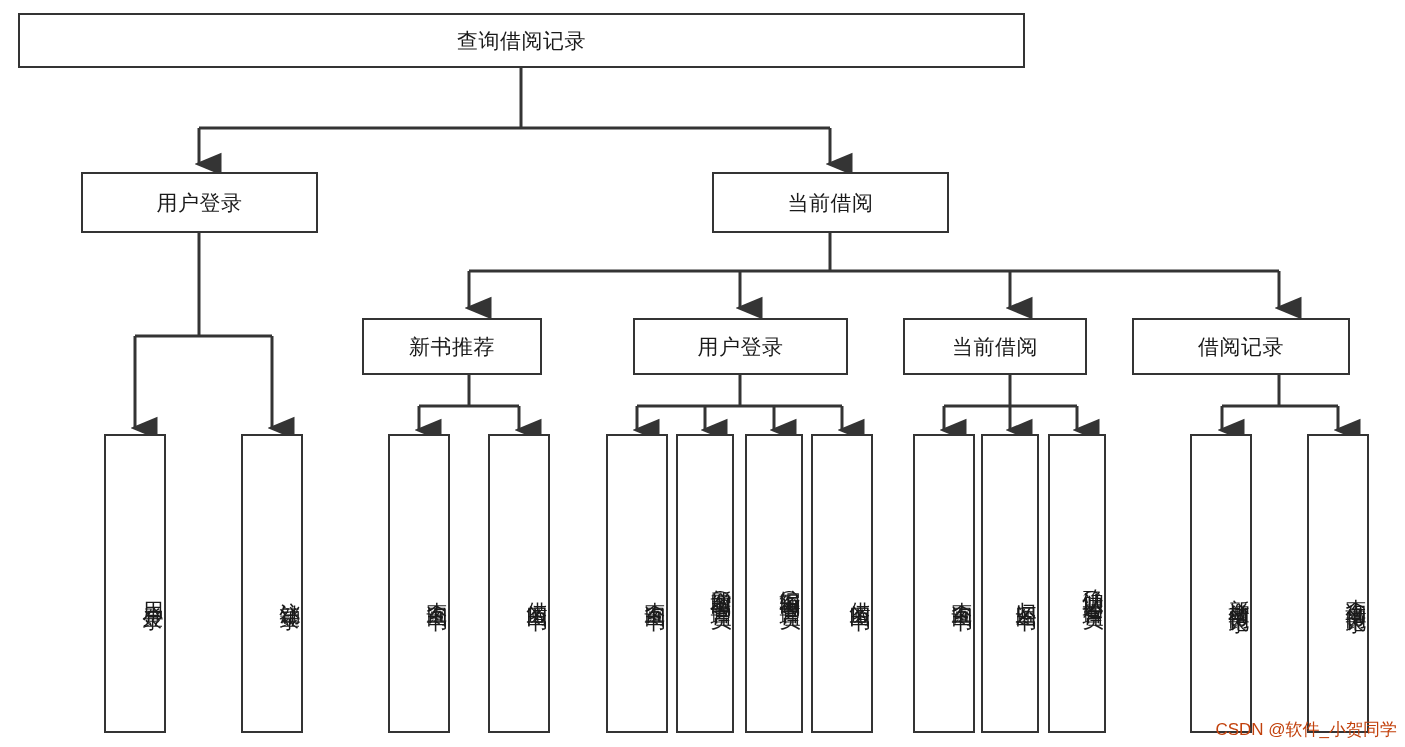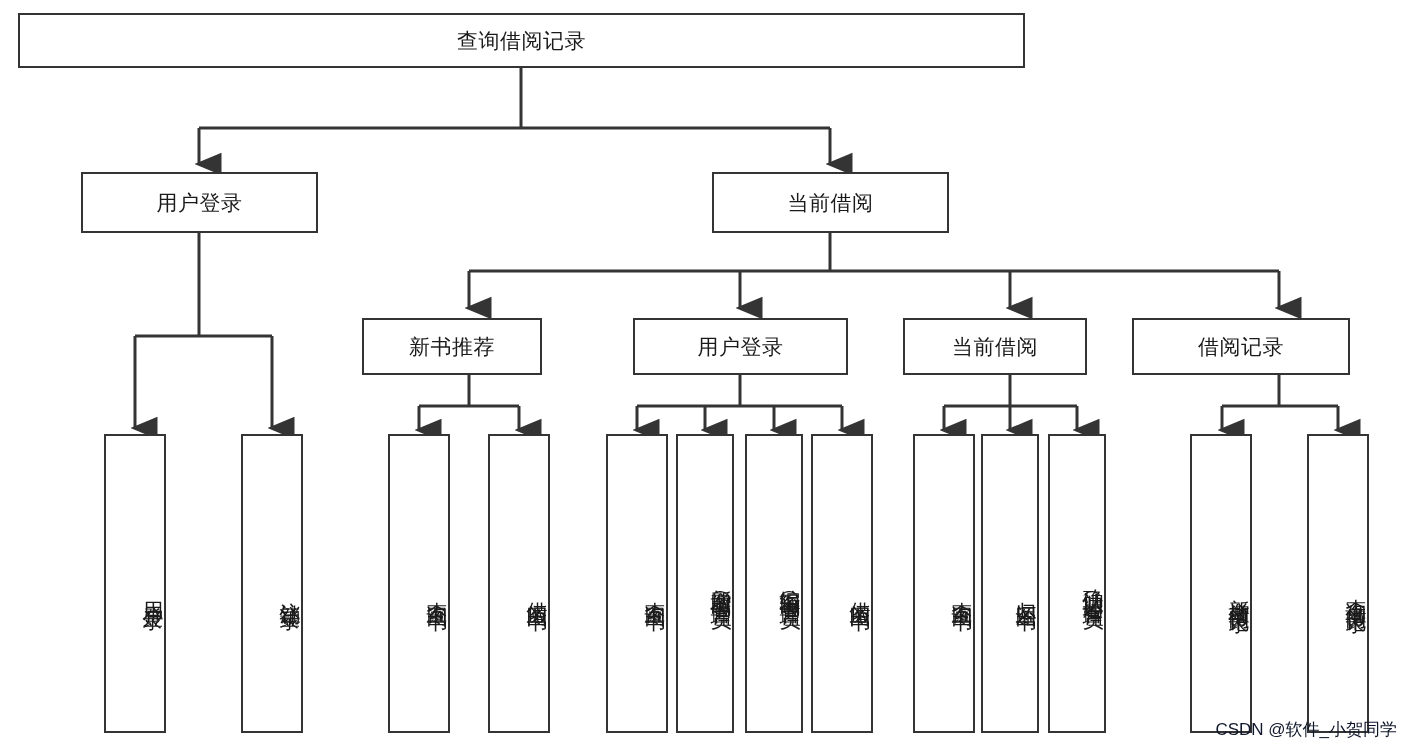--- a/index.html
+++ b/index.html
@@ -50,21 +50,21 @@
     top: 0;
     width: 1405px;
     height: 747px;
     pointer-events: none;
   }
   #watermark {
     position: absolute;
     right: 8px;
     bottom: 6px;
     font-size: 17px;
-    color: #0f172a;
+    color: #c2410c;
     white-space: nowrap;
   }
 </style>
 </head>
 <body>
 
 <div id="canvas">
 
   <svg id="wires" viewBox="0 0 1405 747">
     <defs>

